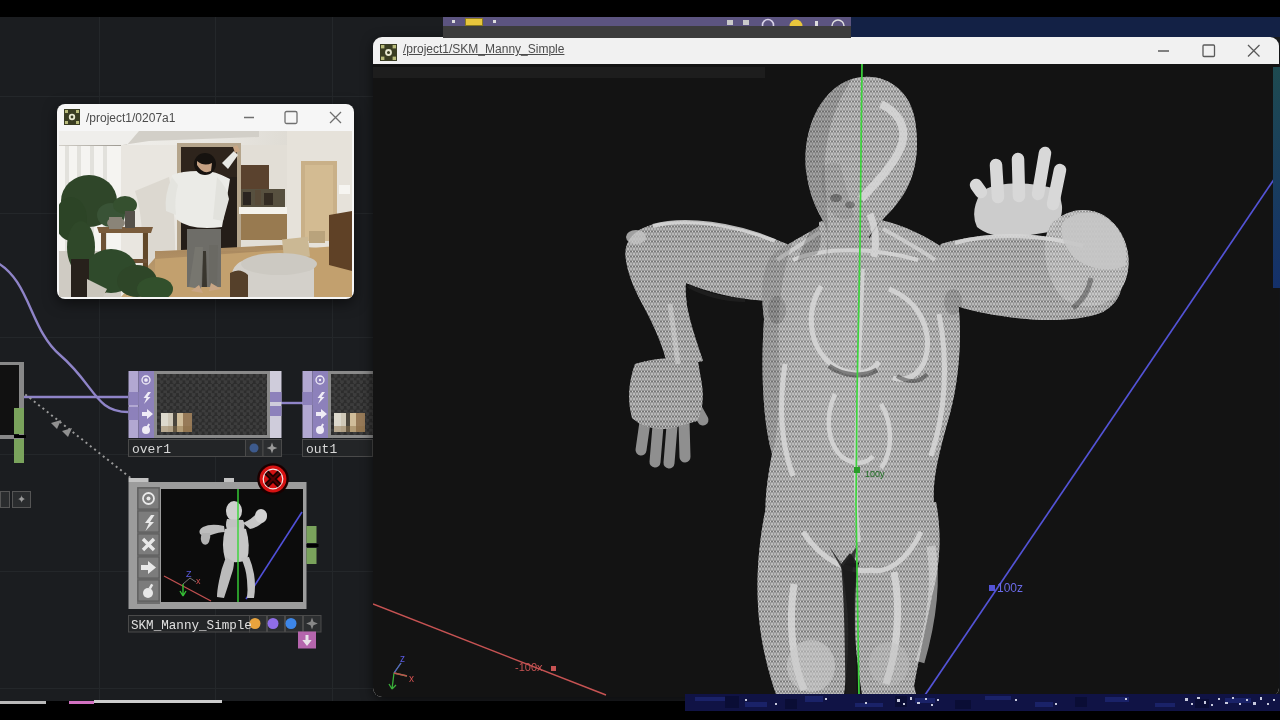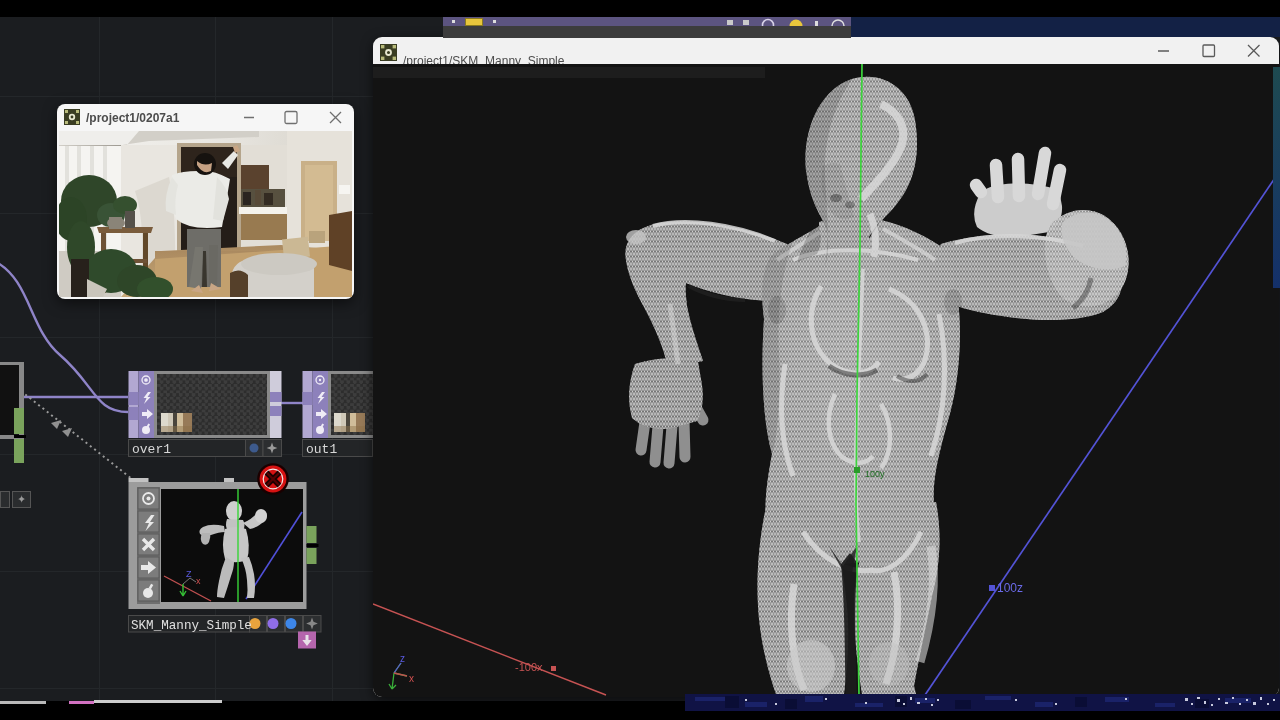--- a/index.html
+++ b/index.html
@@ -165,21 +165,21 @@
 </div>
 
 <svg class="abs" style="left:256px;top:462px;" width="34" height="34">
   <circle cx="17" cy="17" r="15.8" fill="#1a0000"></circle>
   <circle cx="17" cy="17" r="13.4" fill="#d61212"></circle>
   <circle cx="17" cy="17" r="9.8" fill="none" stroke="#f0e8e8" stroke-width="1.2"></circle>
   <path d="M10.5 10.5 L23.5 23.5 M23.5 10.5 L10.5 23.5" stroke="#1a0000" stroke-width="5.4"></path>
   <path d="M11 11 L23 23 M23 11 L11 23" stroke="#550000" stroke-width="2"></path>
 </svg>
 
-<div class="abs" id="camwin" style="left:57px;top:104px;width:297px;height:195px;background:#f6f6f6;border-radius:8px;box-shadow:0 4px 14px rgba(0,0,0,.55);overflow:hidden;font-weight:bold;">
+<div class="abs" id="camwin" style="left:57px;top:104px;width:297px;height:195px;background:#f6f6f6;border-radius:8px;box-shadow:0 4px 14px rgba(0,0,0,.55);overflow:hidden;">
   <div class="abs" style="left:7px;top:5px;width:16px;height:16px;"><svg width="16" height="16">
         <rect width="16" height="16" fill="#3a3d22"></rect>
         <circle cx="8" cy="8" r="3.2" fill="#e8e8d0"></circle>
         <circle cx="8" cy="8" r="1.4" fill="#3a3d22"></circle>
         <g fill="#b7ba7a">
           <rect x="1" y="1" width="3" height="3"></rect>
           <rect x="12" y="1" width="3" height="3"></rect>
           <rect x="1" y="12" width="3" height="3"></rect>
           <rect x="12" y="12" width="3" height="3"></rect>
         </g>
@@ -291,21 +291,21 @@
         <rect width="17" height="17" fill="#3a3d22"></rect>
         <circle cx="8.5" cy="8.5" r="3.4" fill="#e8e8d0"></circle>
         <circle cx="8.5" cy="8.5" r="1.5" fill="#3a3d22"></circle>
         <g fill="#b7ba7a">
           <rect x="1" y="1" width="3.4" height="3.4"></rect>
           <rect x="12.6" y="1" width="3.4" height="3.4"></rect>
           <rect x="1" y="12.6" width="3.4" height="3.4"></rect>
           <rect x="12.6" y="12.6" width="3.4" height="3.4"></rect>
         </g>
       </svg></div>
-  <div class="abs" style="left:30px;top:17px;font-size:12px;color:#4c4c4c;">/project1/SKM_Manny_Simple</div>
+  <div class="abs" style="left:30px;top:5px;font-size:12px;color:#4c4c4c;text-decoration:underline;">/project1/SKM_Manny_Simple</div>
   <svg class="abs" style="right:1px;top:0;" width="130" height="27">
     <line x1="10" y1="14" x2="21" y2="14" stroke="#5a5a5a" stroke-width="1.3"></line>
     <rect x="55" y="8" width="11.5" height="11.5" fill="none" stroke="#5a5a5a" stroke-width="1.3" rx="1"></rect>
     <path d="M 100 8 l 11.5 11.5 M 111.5 8 l -11.5 11.5" stroke="#5a5a5a" stroke-width="1.3" fill="none"></path>
   </svg>
   <div class="abs" id="viewport" style="left:0;top:27px;width:906px;height:633px;background:#131313;">
   <svg width="906" height="633">
     <defs>
       <pattern id="mesh" width="6" height="5" patternUnits="userSpaceOnUse">
         <rect width="6" height="5" fill="#1a1a1a" opacity="0.26"></rect>

